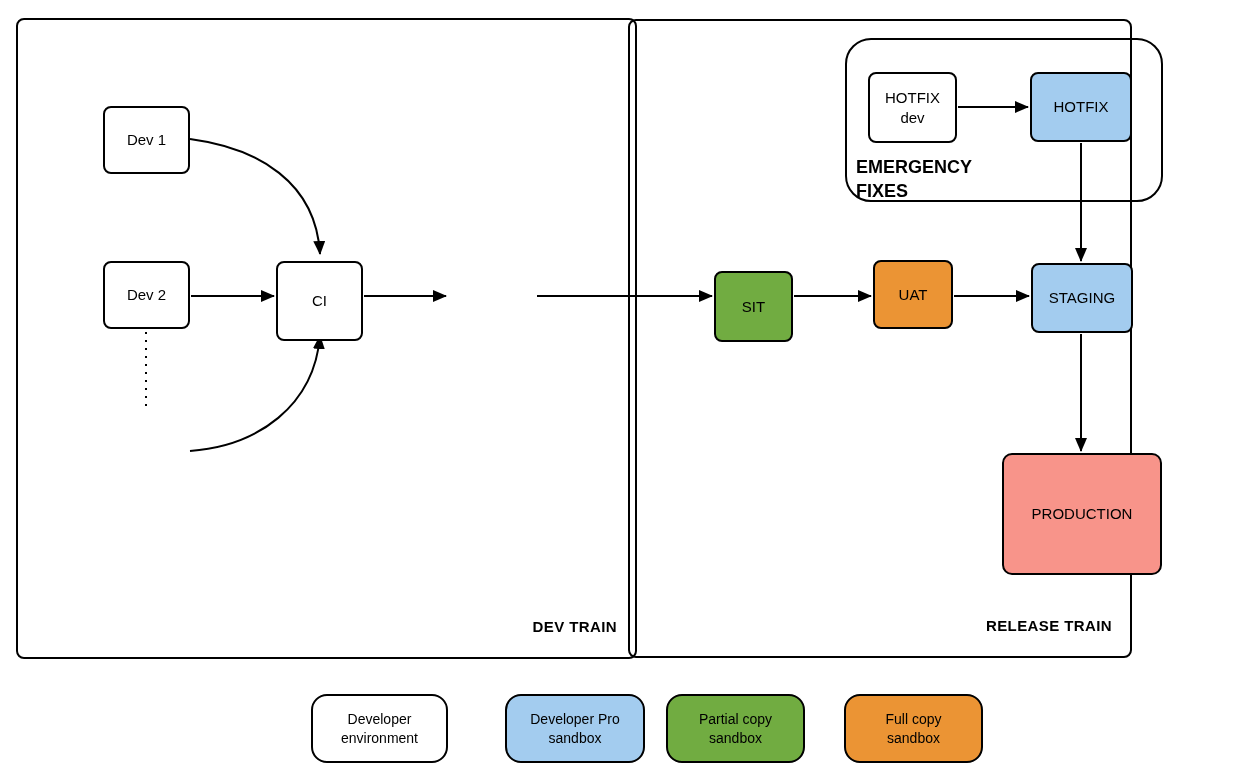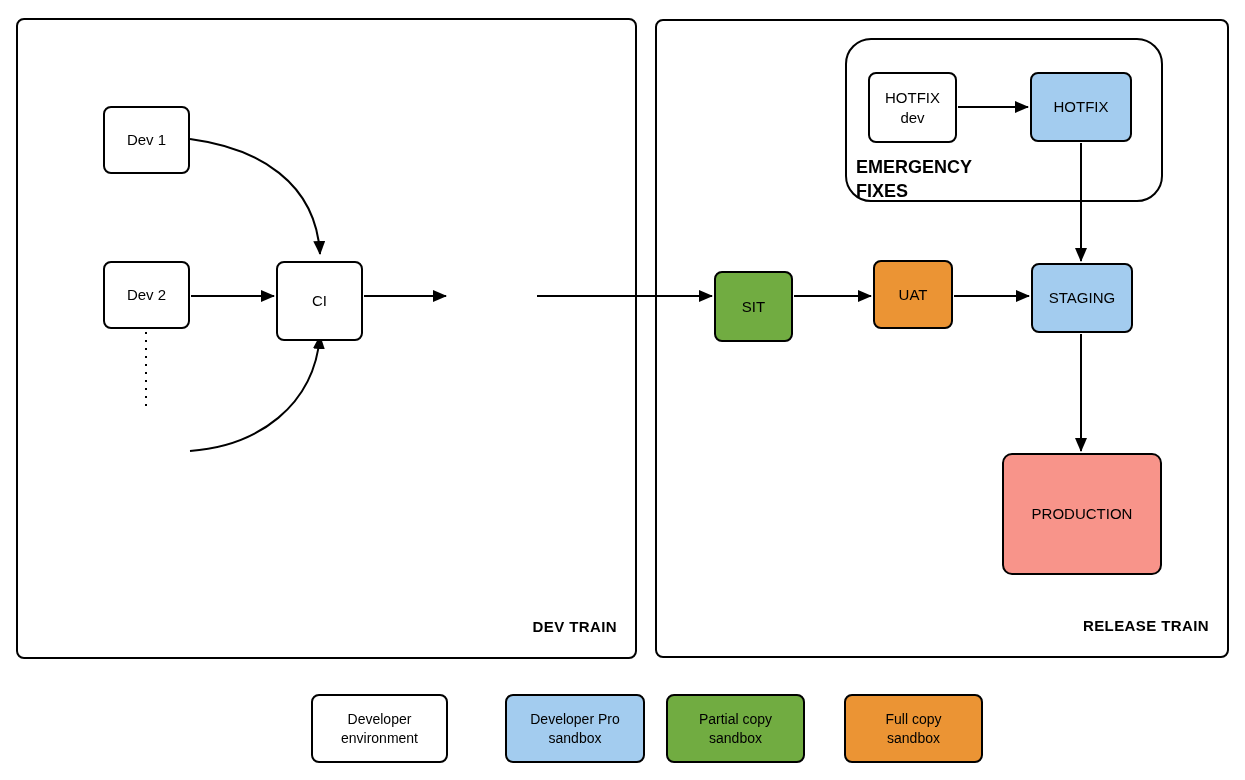--- a/index.html
+++ b/index.html
@@ -9,21 +9,21 @@
     color:var(--text,#000);
   }
   .stage{position:absolute;inset:0;width:1245px;height:780px;}
 
   
   .panel{
     position:absolute;border:2px solid var(--stroke,#000);border-radius:8px;
     background:transparent;box-sizing:border-box;padding-left:36px;
   }
   #panel-dev{left:16px;top:18px;width:621px;height:641px;}
-  #panel-release{left:655px;top:19px;width:574px;height:639px;}
+  #panel-release{left:628px;top:19px;width:504px;height:639px;}
   .panel-label{
     position:absolute;right:18px;bottom:22px;
     font-weight:bold;font-size:15px;letter-spacing:.4px;white-space:nowrap;
   }
   #emergency{
     position:absolute;left:845px;top:38px;width:318px;height:164px;
     border:2px solid var(--stroke,#000);border-radius:26px;box-sizing:border-box;
   }
   #emergency-label{
     position:absolute;left:856px;top:155px;width:130px;
@@ -55,21 +55,21 @@
   #node-uat{left:873px;top:260px;width:80px;height:69px;}
   #node-staging{left:1031px;top:263px;width:102px;height:70px;}
   #node-production{left:1002px;top:453px;width:160px;height:122px;border-radius:10px;}
   #node-hotfix-dev{left:868px;top:72px;width:89px;height:71px;}
   #node-hotfix{left:1030px;top:72px;width:102px;height:70px;}
   .node .two-line span{display:block;}
 
   
   .legend-item{
     position:absolute;top:694px;height:69px;
-    border:2px solid var(--stroke,#000);border-radius:8px;box-sizing:border-box;
+    border:2px solid var(--stroke,#000);border-radius:16px;box-sizing:border-box;
     display:flex;align-items:center;justify-content:center;
     font-size:14px;text-align:center;line-height:1.35;
   }
   #legend-0{left:311px;width:137px;}
   #legend-1{left:487px;width:140px;margin-left:18px;}
   #legend-2{left:666px;width:139px;}
   #legend-3{left:844px;width:139px;}
   .legend-item span{display:block;}
 </style>
 </head>

